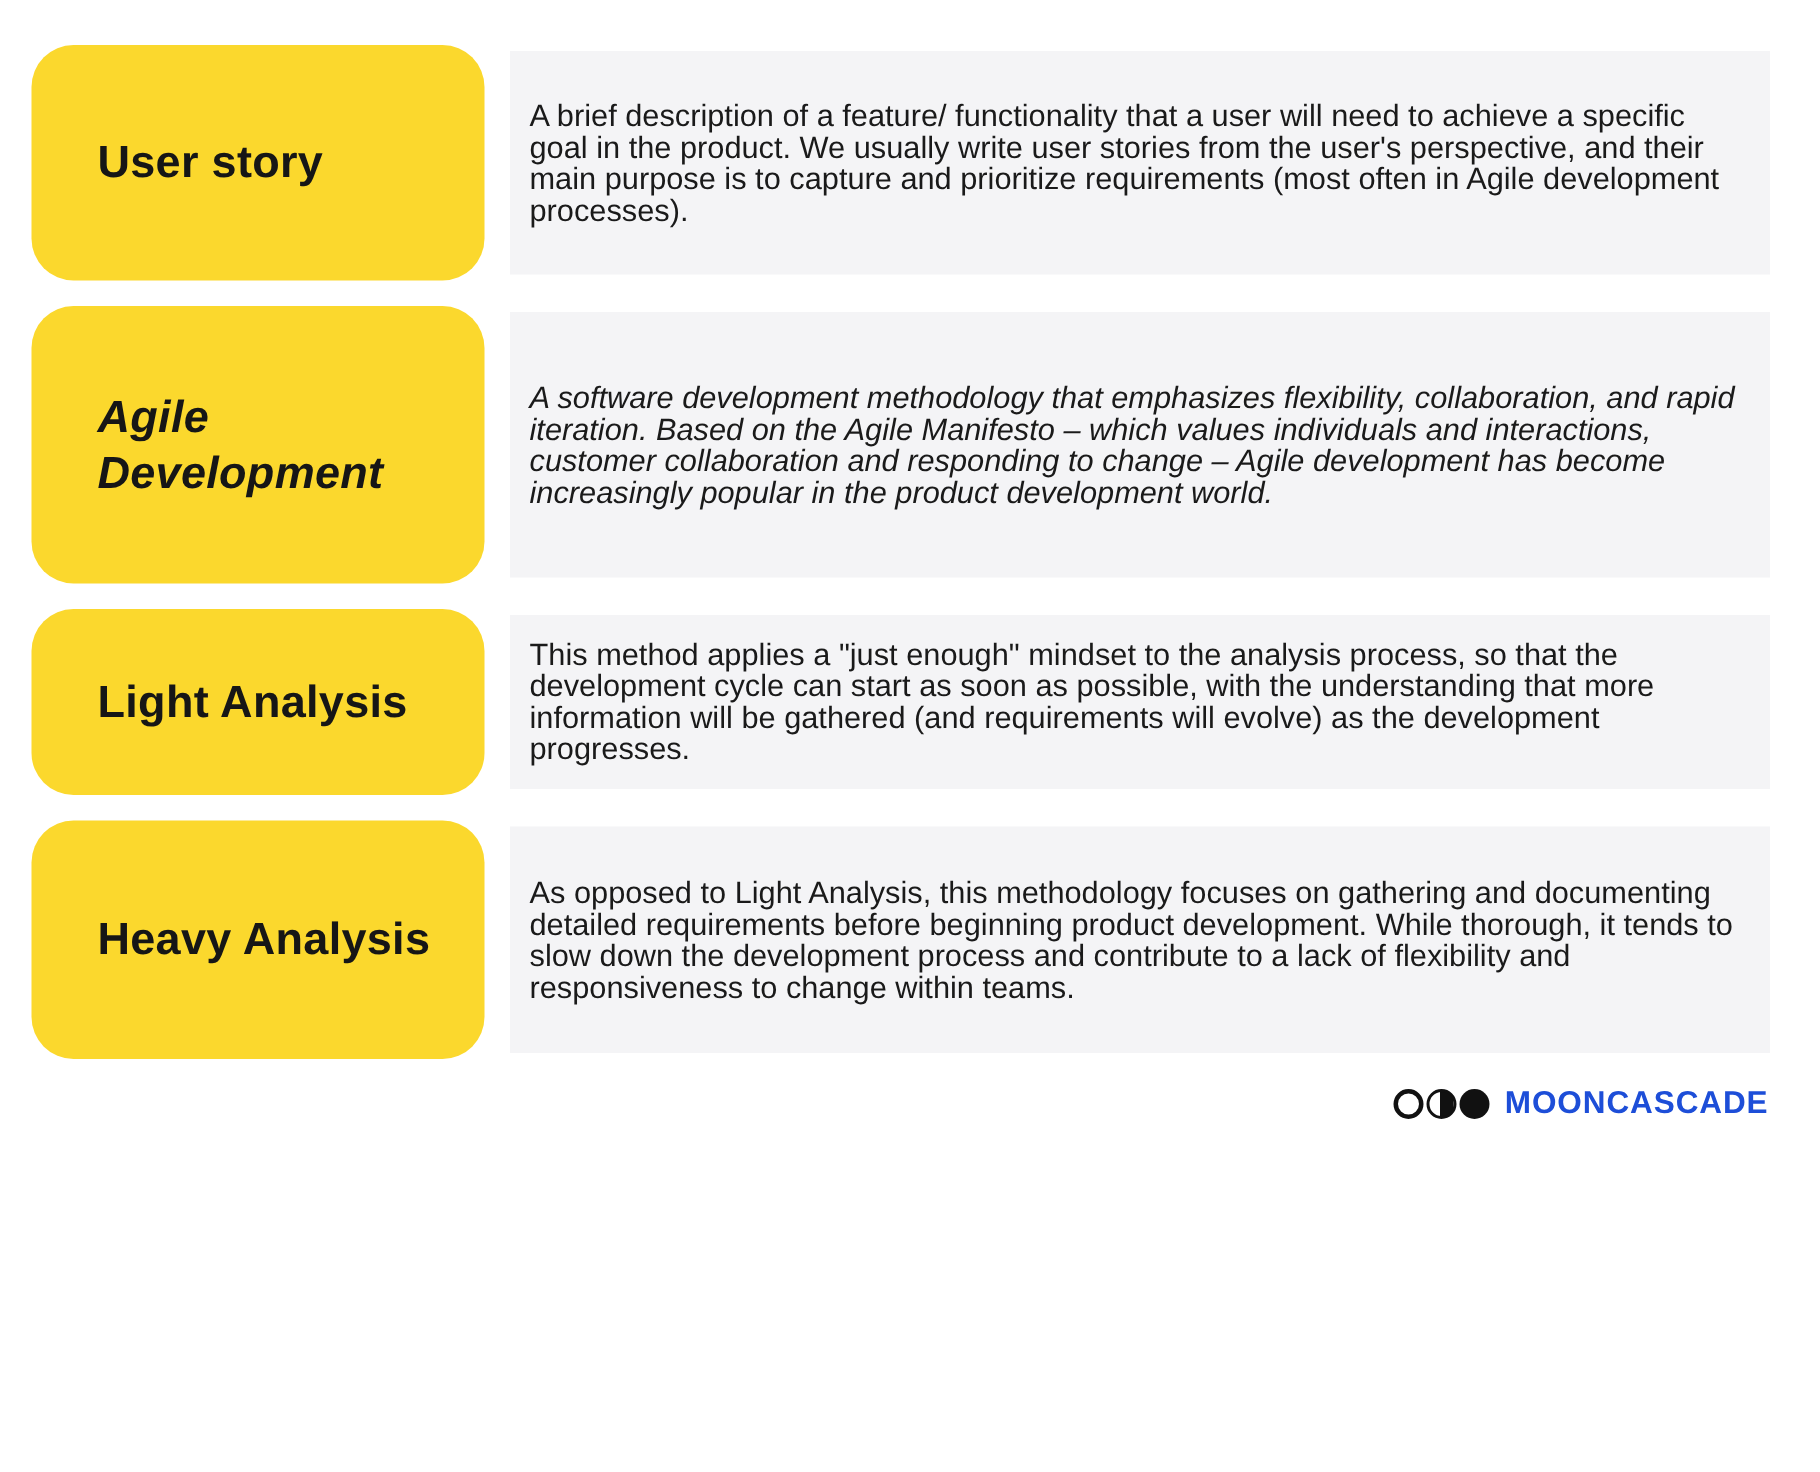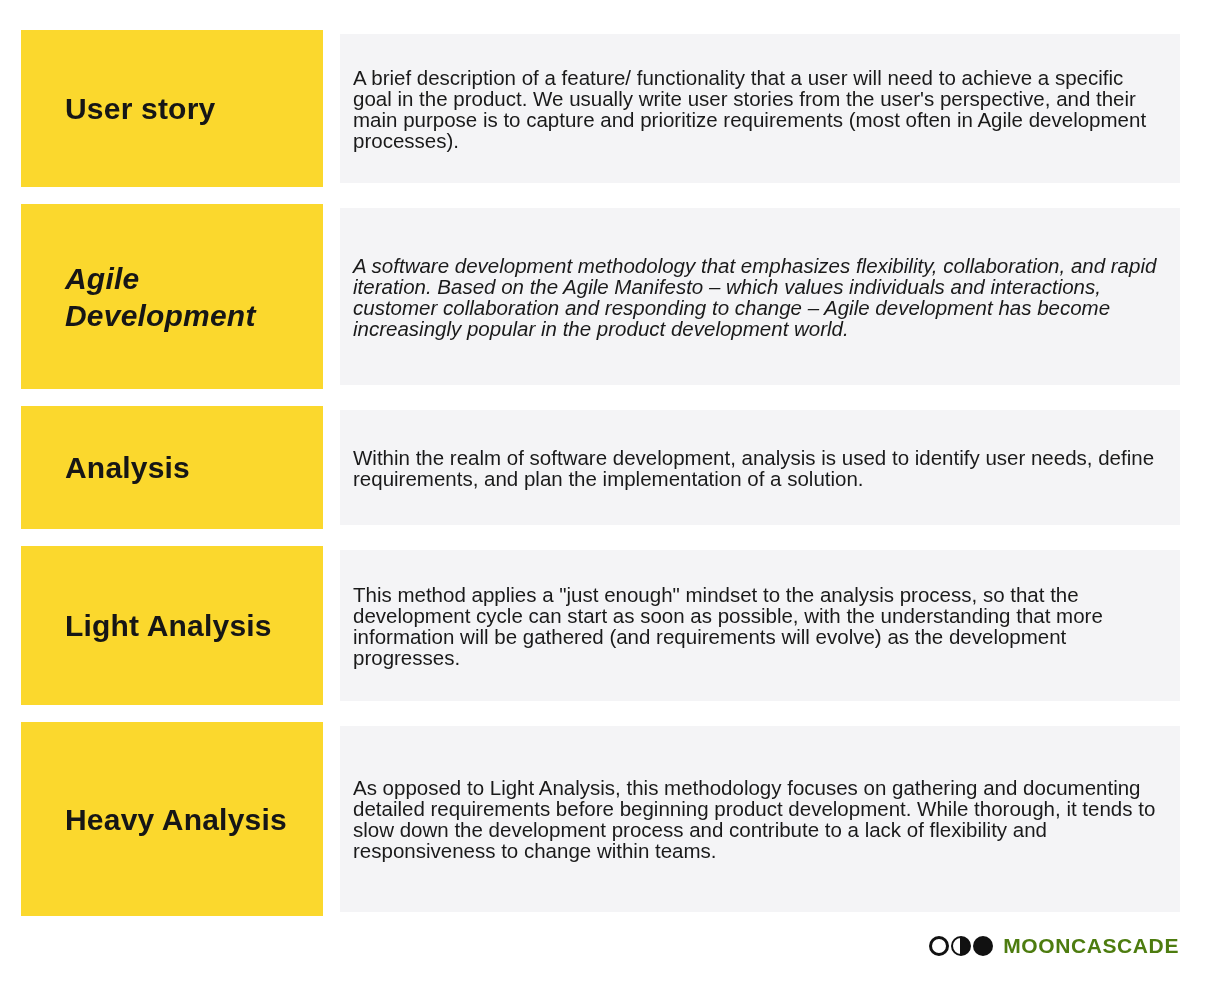--- a/index.html
+++ b/index.html
@@ -34,20 +34,21 @@
   .row:nth-child(5) { min-height: 194px; }
   .term-box {
     width: 302px;
     flex: 0 0 302px;
     background: #FBD82D;
     display: flex;
     align-items: center;
     box-sizing: border-box;
     padding-left: 44px;
     padding-right: 20px;
+    border-radius: 28px;
   }
   .term-label {
     font-size: 30px;
     font-weight: 700;
     color: #161616;
     line-height: 37px;
     letter-spacing: 0.2px;
     white-space: pre-line;
   }
   .def-box {
@@ -91,21 +92,21 @@
   .circle.half {
     border: 2.5px solid #111111;
     background: linear-gradient(90deg, #ffffff 0 42%, #111111 42% 100%);
   }
   .circle.full {
     background: #111111;
   }
   .brand-name {
     font-size: 21px;
     font-weight: 700;
-    color: #4d7c0f;
+    color: #1d4ed8;
     letter-spacing: 0.6px;
   }
 </style>
 </head>
 <body>
 
 <div class="page">
   <div class="glossary">
 
     <div class="row">
@@ -120,28 +121,20 @@
     <div class="row">
       <div class="term-box">
         <span class="term-label">Agile
 Development</span>
       </div>
       <div class="def-box">
         <span class="def-text">A software development methodology that emphasizes flexibility, collaboration, and rapid iteration. Based on the Agile Manifesto – which values individuals and interactions, customer collaboration and responding to change – Agile development has become increasingly popular in the product development world.</span>
       </div>
     </div>
 
-    <div class="row">
-      <div class="term-box">
-        <span class="term-label">Analysis</span>
-      </div>
-      <div class="def-box">
-        <span class="def-text">Within the realm of software development, analysis is used to identify user needs, define requirements, and plan the implementation of a solution.</span>
-      </div>
-    </div>
 
     <div class="row">
       <div class="term-box">
         <span class="term-label">Light Analysis</span>
       </div>
       <div class="def-box">
         <span class="def-text">This method applies a "just enough" mindset to the analysis process, so that the development cycle can start as soon as possible, with the understanding that more information will be gathered (and requirements will evolve) as the development progresses.</span>
       </div>
     </div>
 

